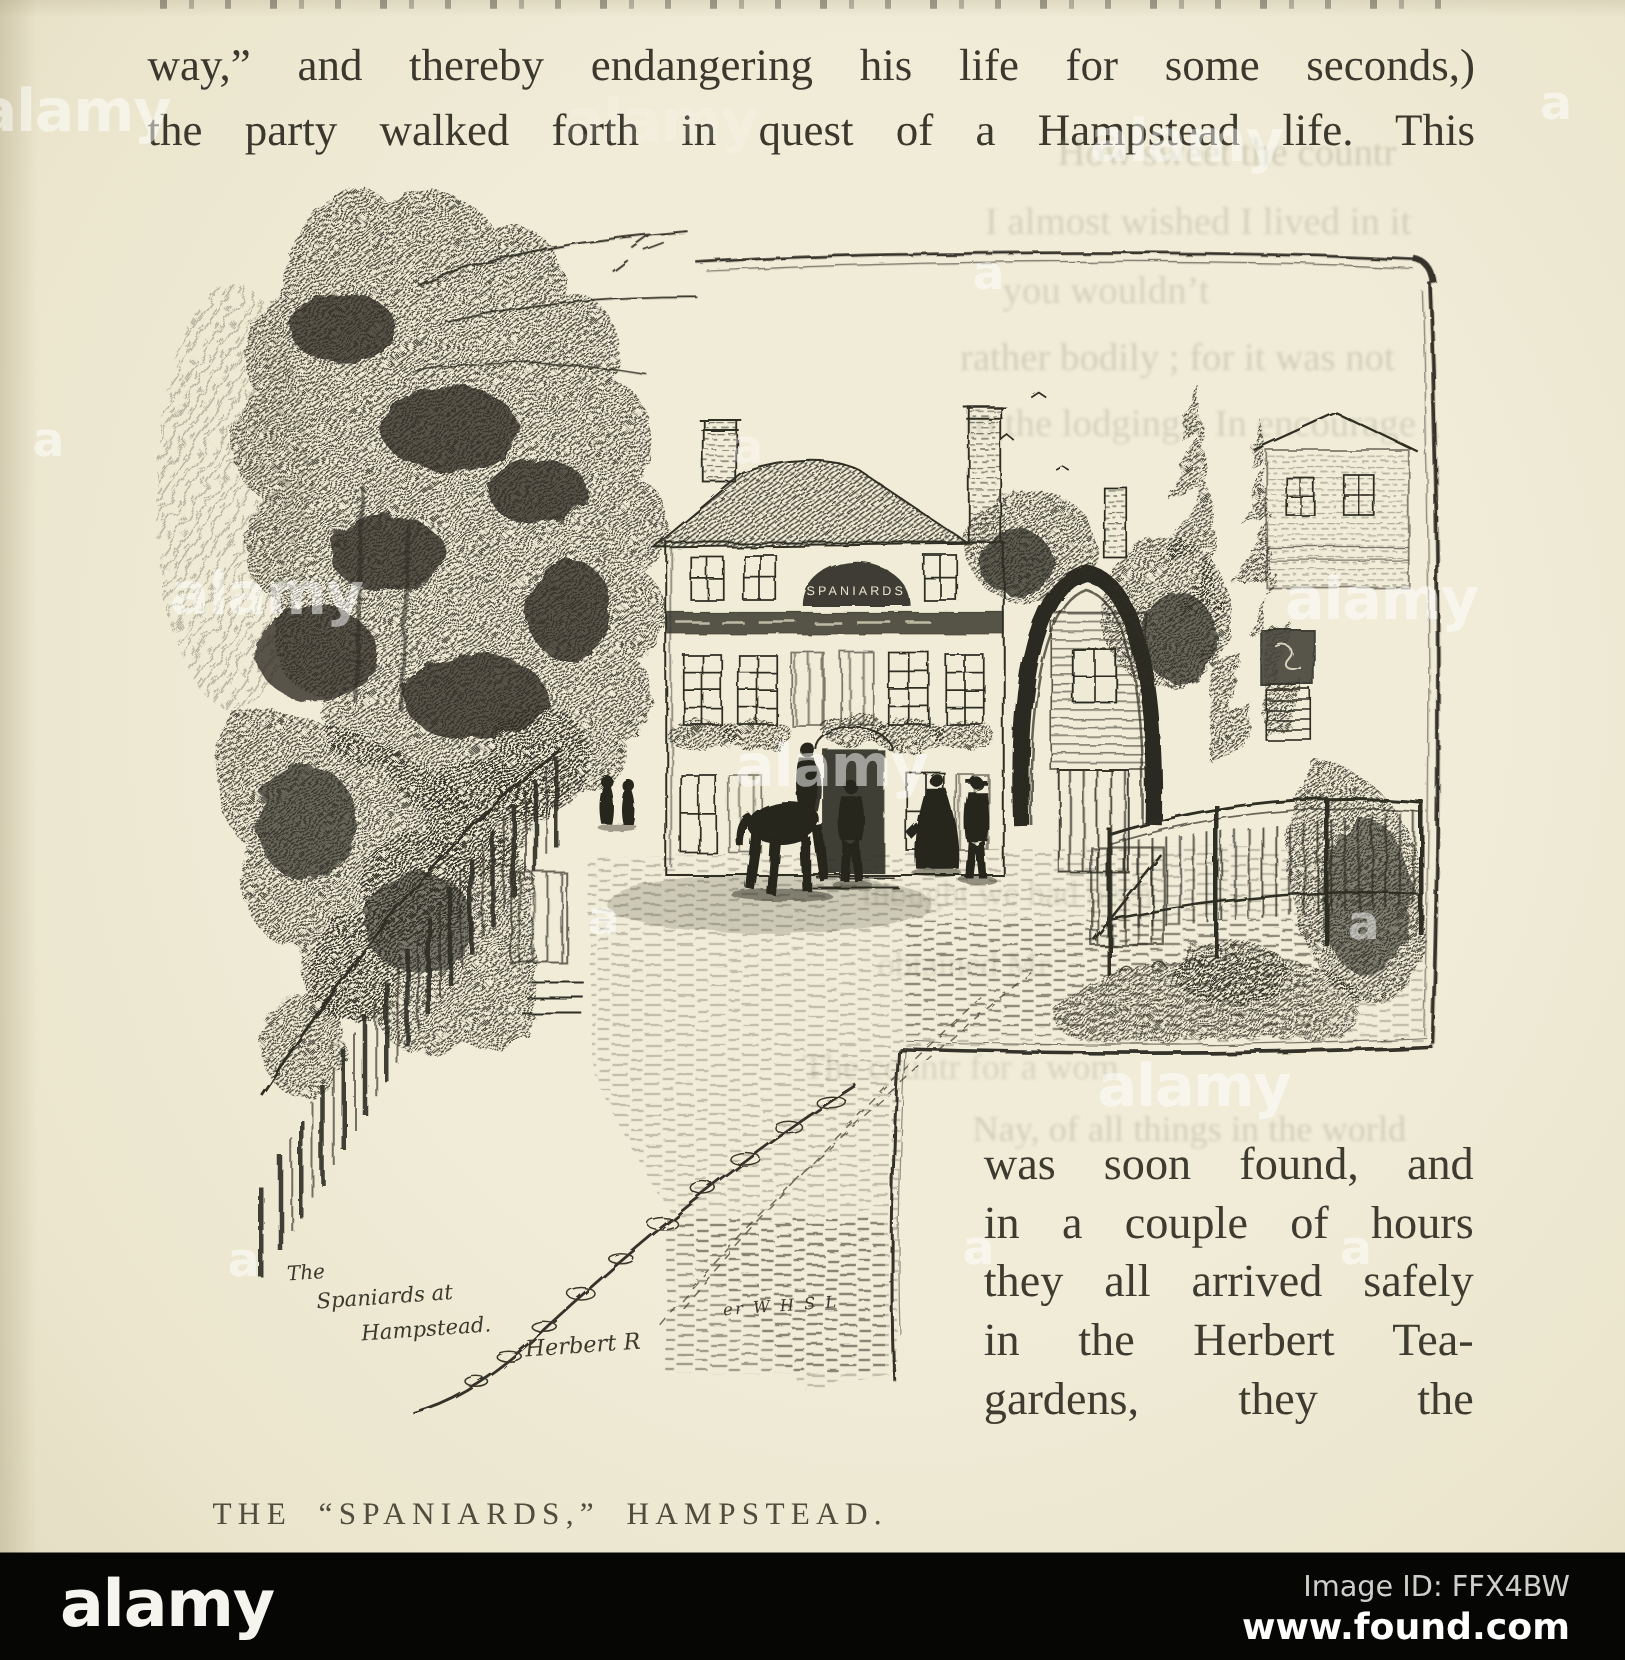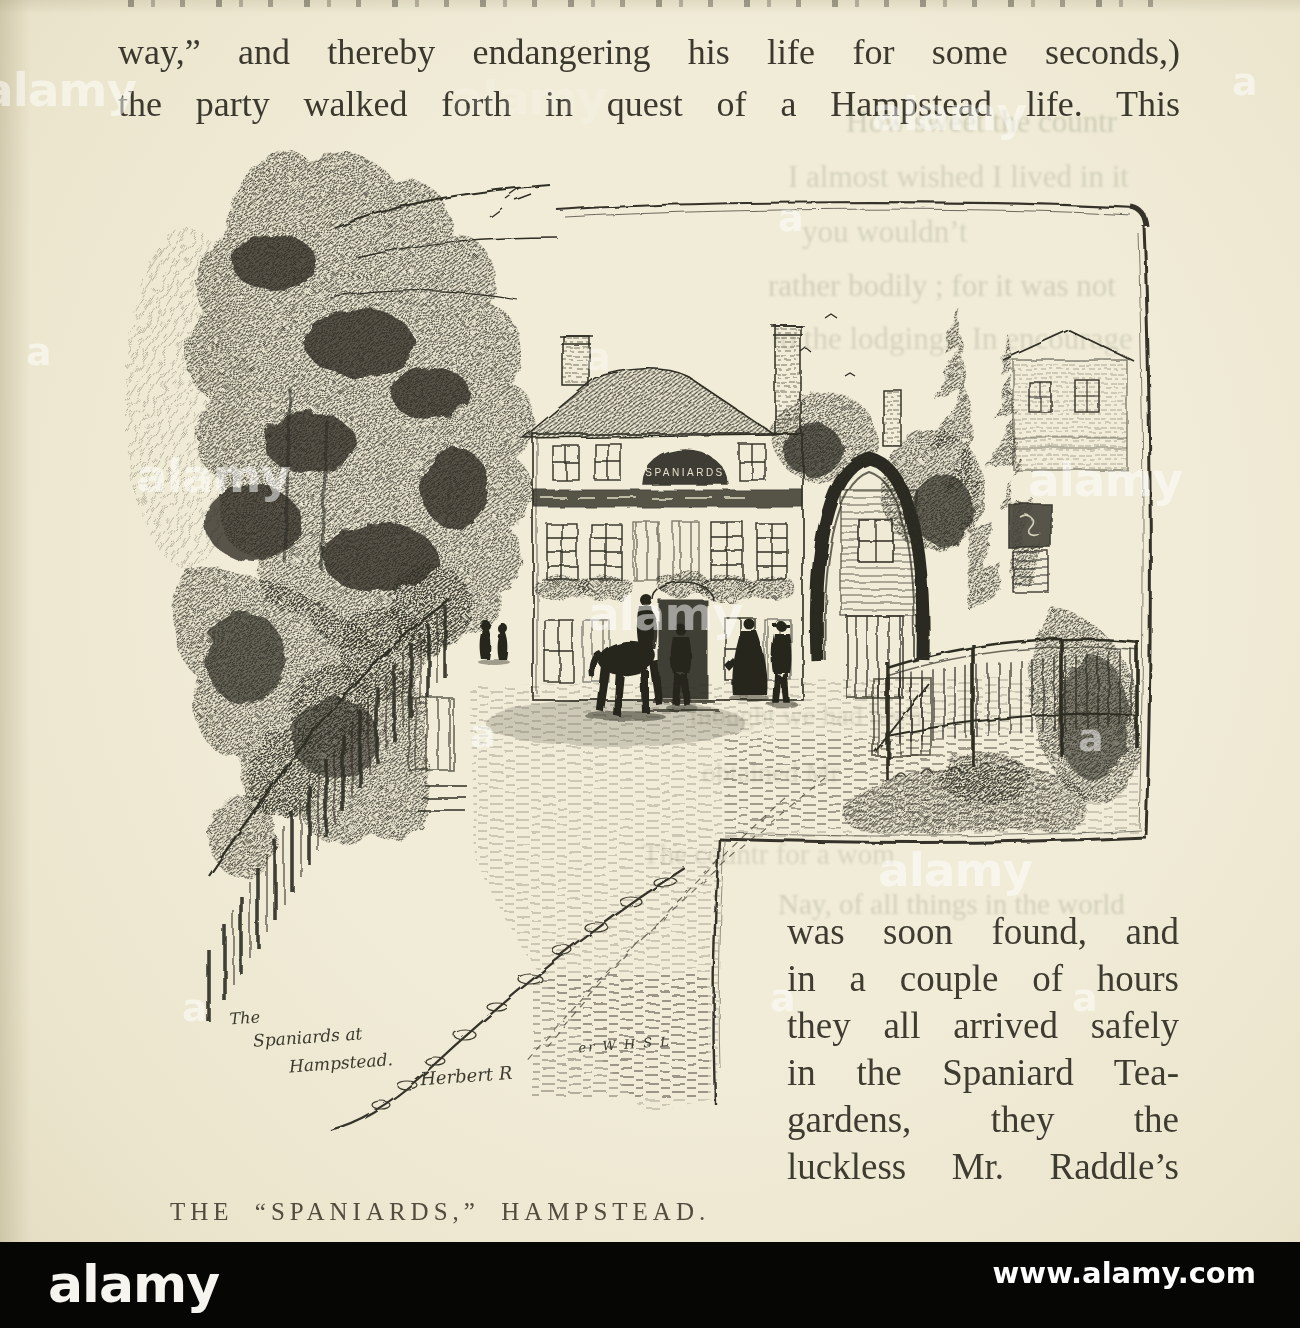--- a/index.html
+++ b/index.html
@@ -343,23 +343,22 @@
       <text x="452" y="936" font-size="13" letter-spacing="2">er W H S L</text>
     </g>
   </svg>
 
   <div class="caption">THE “SPANIARDS,” HAMPSTEAD.</div>
 
   <div class="rightcol">
     <div>was soon found, and</div>
     <div>in a couple of hours</div>
     <div>they all arrived safely</div>
-    <div>in the Spaniard Tea-</div>
+    <div>in the Herbert Tea-</div>
     <div>gardens, they the</div>
-    <div>luckless Mr. Raddle’s</div>
   </div>
 
   <span class="wm wm-brand" style="left:-18px;top:62px;">alamy</span>
   <span class="wm wm-brand" style="left:452px;top:70px;opacity:.55;color:rgba(255,255,255,.28);">alamy</span>
   <span class="wm wm-brand" style="left:872px;top:86px;color:rgba(255,255,255,.45);">alamy</span>
   <span class="wm wm-brand" style="left:136px;top:448px;">alamy</span>
   <span class="wm wm-brand" style="left:588px;top:586px;">alamy</span>
   <span class="wm wm-brand" style="left:1028px;top:452px;">alamy</span>
   <span class="wm wm-brand" style="left:878px;top:842px;">alamy</span>
   <span class="wm wm-letter" style="left:1232px;top:60px;">a</span>
@@ -368,16 +367,17 @@
   <span class="wm wm-letter" style="left:585px;top:335px;color:rgba(255,255,255,.35);">a</span>
   <span class="wm wm-letter" style="left:470px;top:712px;">a</span>
   <span class="wm wm-letter" style="left:1078px;top:716px;">a</span>
   <span class="wm wm-letter" style="left:770px;top:976px;">a</span>
   <span class="wm wm-letter" style="left:1072px;top:976px;">a</span>
   <span class="wm wm-letter" style="left:182px;top:986px;">a</span>
 
   <div class="footer">
     <span class="logo">alamy</span>
     <div class="meta">
-      <div class="site">www.alamy.com</div>
+      <div class="imgid">Image ID: FFX4BW</div>
+      <div class="site">www.found.com</div>
     </div>
   </div>
 </div>
 
 </body></html>

